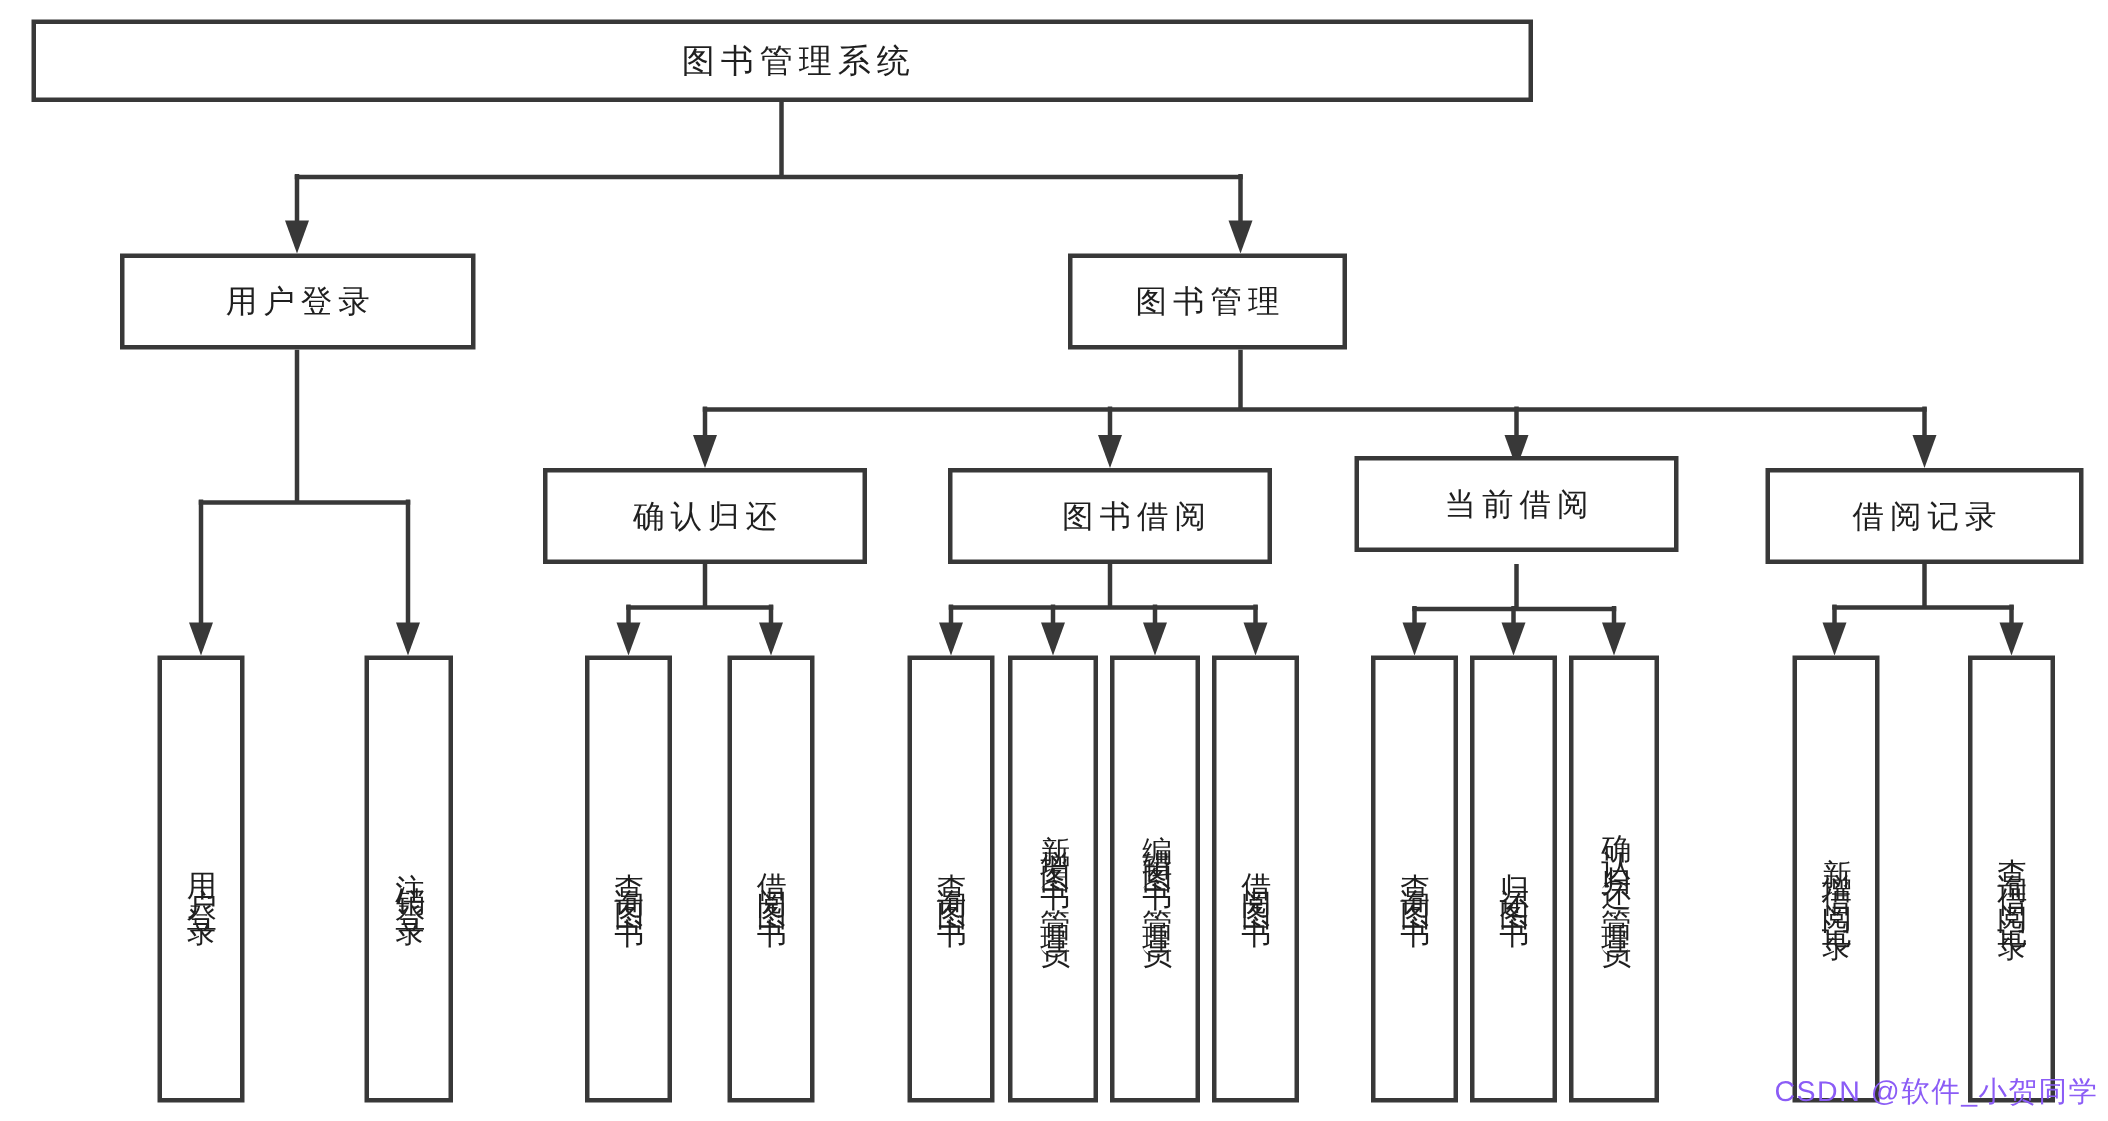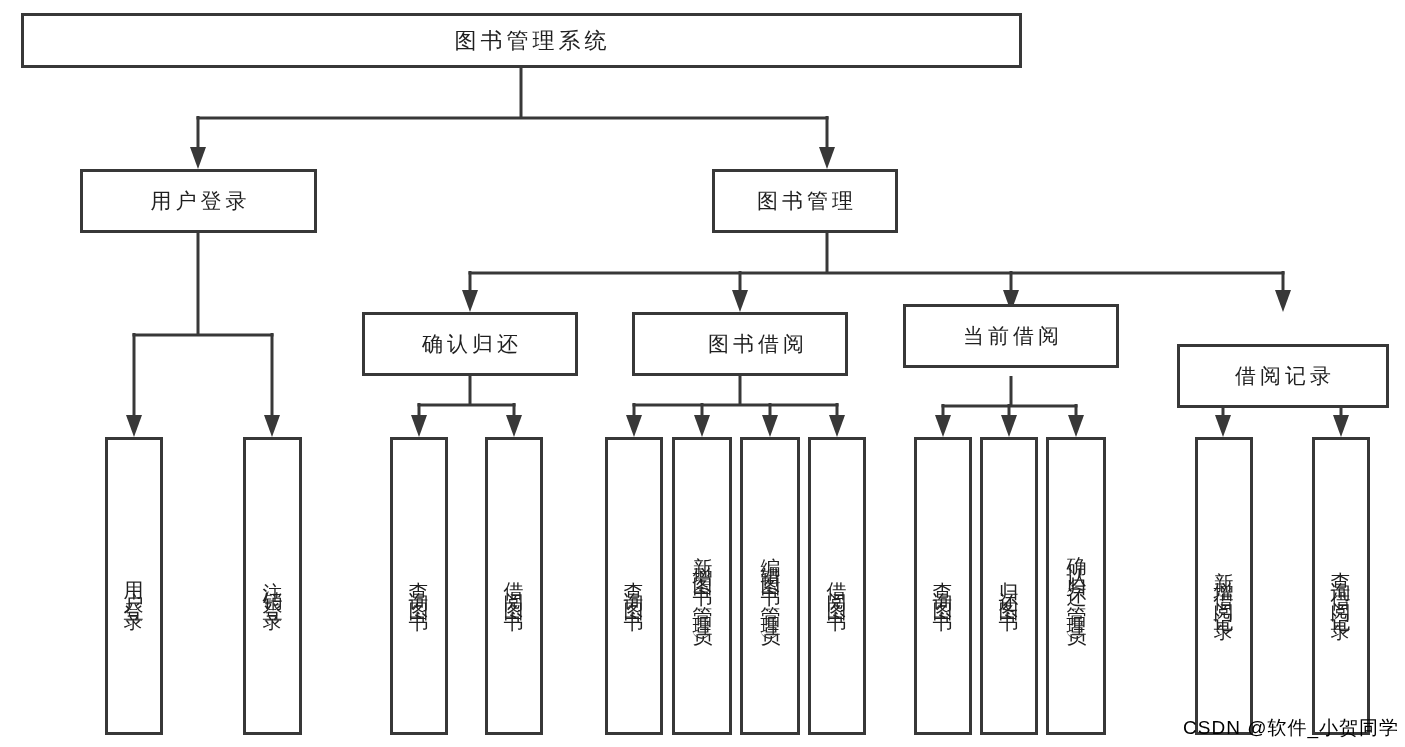--- a/index.html
+++ b/index.html
@@ -41,21 +41,21 @@
     letter-spacing: 10px;
     line-height: 52px;
     padding: 4px 0;
   }
   .watermark {
     position: absolute;
     right: 6px;
     bottom: 6px;
     font-size: 19px;
     letter-spacing: 1px;
-    color: #000000;
+    color: #8b5cf6;
     white-space: nowrap;
   }
 </style>
 </head>
 <body>
 
 <div class="stage">
 
   <svg class="connectors" viewBox="0 0 1405 747" stroke="#383838" stroke-width="3" fill="none">
 
@@ -123,21 +123,21 @@
   </svg>
 
   <div class="node hbox root-box" style="left:21px; top:13px; width:1001px; height:55px;padding-left:18px;">图书管理系统</div>
 
   <div class="node hbox" style="left:80px; top:169px; width:237px; height:64px;">用户登录</div>
   <div class="node hbox" style="left:712px; top:169px; width:186px; height:64px;">图书管理</div>
 
   <div class="node hbox" style="left:362px; top:312px; width:216px; height:64px;">确认归还</div>
   <div class="node hbox" style="left:632px; top:312px; width:216px; height:64px;padding-left:32px;">图书借阅</div>
   <div class="node hbox" style="left:903px; top:304px; width:216px; height:64px;">当前借阅</div>
-  <div class="node hbox" style="left:1177px; top:312px; width:212px; height:64px;margin-top:32px;">借阅记录</div>
+  <div class="node hbox" style="left:1177px; top:312px; width:212px; height:64px;">借阅记录</div>
 
   <div class="node vbox" style="left:105px; top:437px; width:58px; height:298px;">用户登录</div>
   <div class="node vbox" style="left:243px; top:437px; width:59px; height:298px;">注销登录</div>
 
   <div class="node vbox" style="left:390px; top:437px; width:58px; height:298px;">查询图书</div>
   <div class="node vbox" style="left:485px; top:437px; width:58px; height:298px;">借阅图书</div>
 
   <div class="node vbox" style="left:605px; top:437px; width:58px; height:298px;">查询图书</div>
   <div class="node vbox" style="left:672px; top:437px; width:60px; height:298px;">新增图书（管理员）</div>
   <div class="node vbox" style="left:740px; top:437px; width:60px; height:298px;">编辑图书（管理员）</div>

